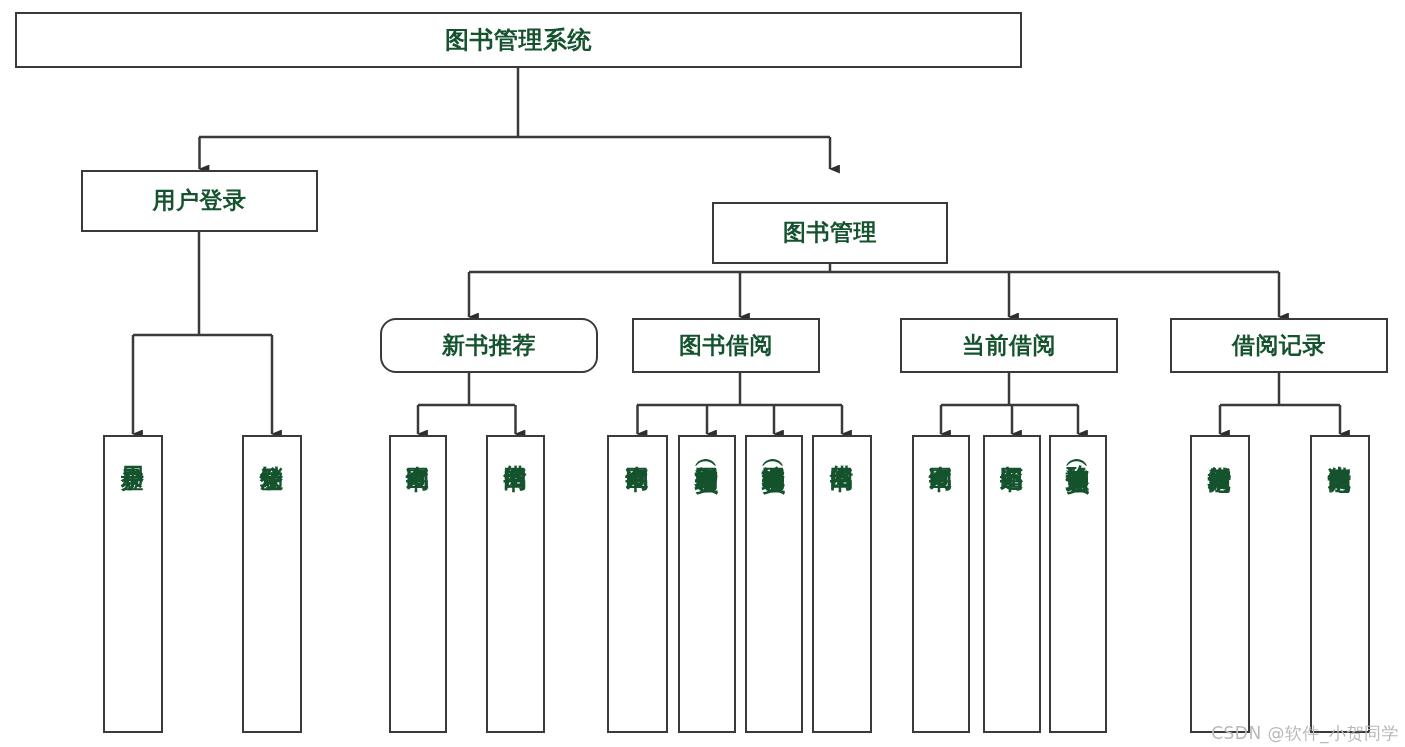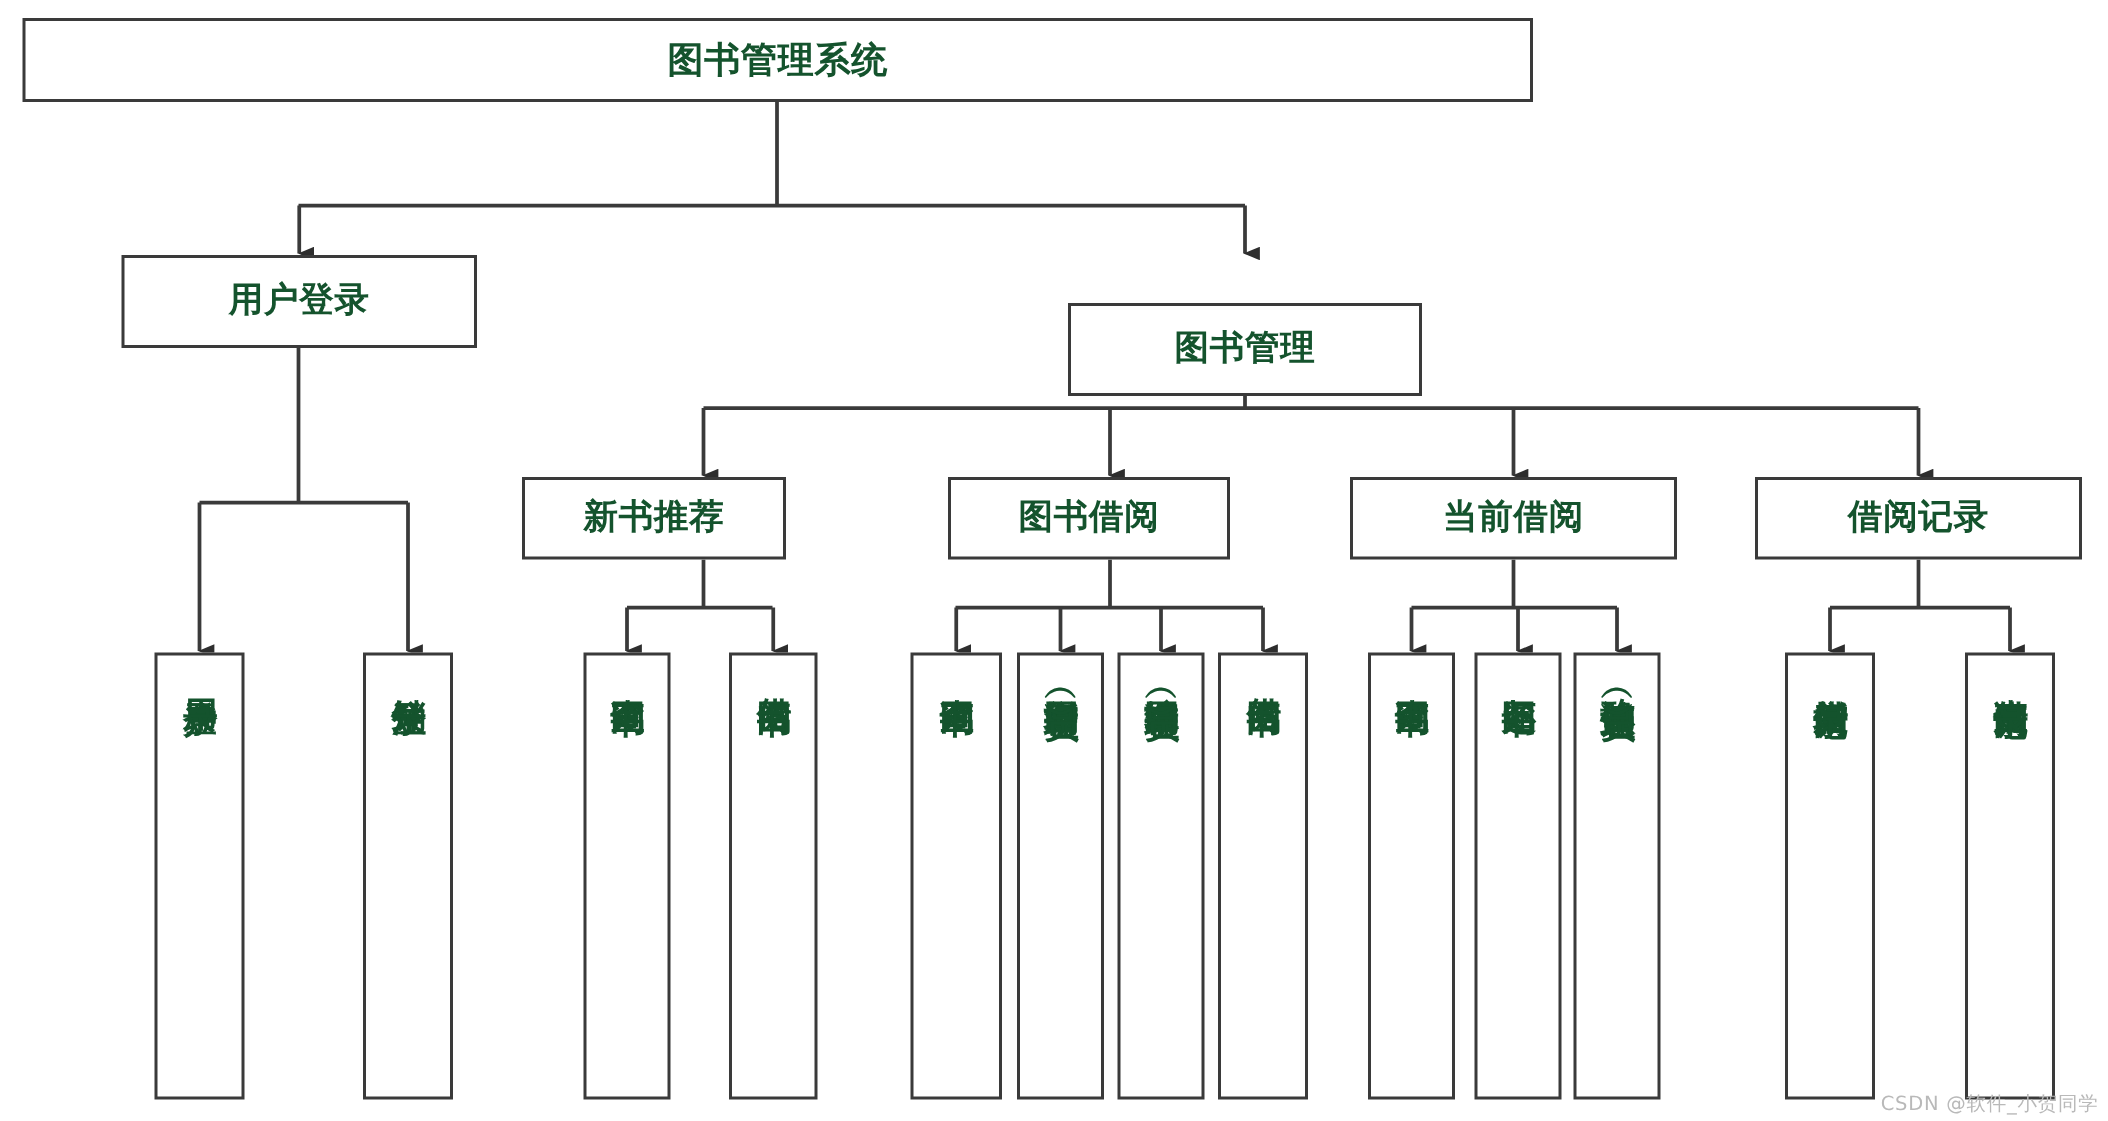--- a/index.html
+++ b/index.html
@@ -59,21 +59,21 @@
     writing-mode: vertical-rl;
     text-orientation: upright;
     -webkit-writing-mode: vertical-rl;
     display: block;
     white-space: pre;
   }
   .watermark {
     position: absolute;
     right: 6px;
     bottom: 2px;
-    font-size: 13px;
+    font-size: 17px;
     color: #b9b9b9;
     letter-spacing: 0.5px;
     white-space: nowrap;
     z-index: 3;
     font-family: "DejaVu Sans", "Liberation Sans", sans-serif;
   }
 </style>
 </head>
 <body>
 
@@ -126,21 +126,21 @@
     <span>图书管理系统</span>
   </div>
 
   <div class="node h" style="left: 81px; top: 170px; width: 237px; height: 62px;">
     <span>用户登录</span>
   </div>
   <div class="node h" style="left: 712px; top: 170px; width: 236px; height: 62px; margin-top: 32px;">
     <span>图书管理</span>
   </div>
 
-  <div class="node h" style="left: 348px; top: 318px; width: 176px; height: 55px;">
+  <div class="node h" style="left: 380px; top: 318px; width: 218px; height: 55px; border-radius: 16px;">
     <span>新书推荐</span>
   </div>
   <div class="node h" style="left: 632px; top: 318px; width: 188px; height: 55px;">
     <span>图书借阅</span>
   </div>
   <div class="node h" style="left: 1170px; top: 318px; width: 218px; height: 55px;">
     <span>借阅记录</span>
   </div>
   <div class="node h" style="left: 900px; top: 318px; width: 218px; height: 55px;">
     <span>当前借阅</span>

